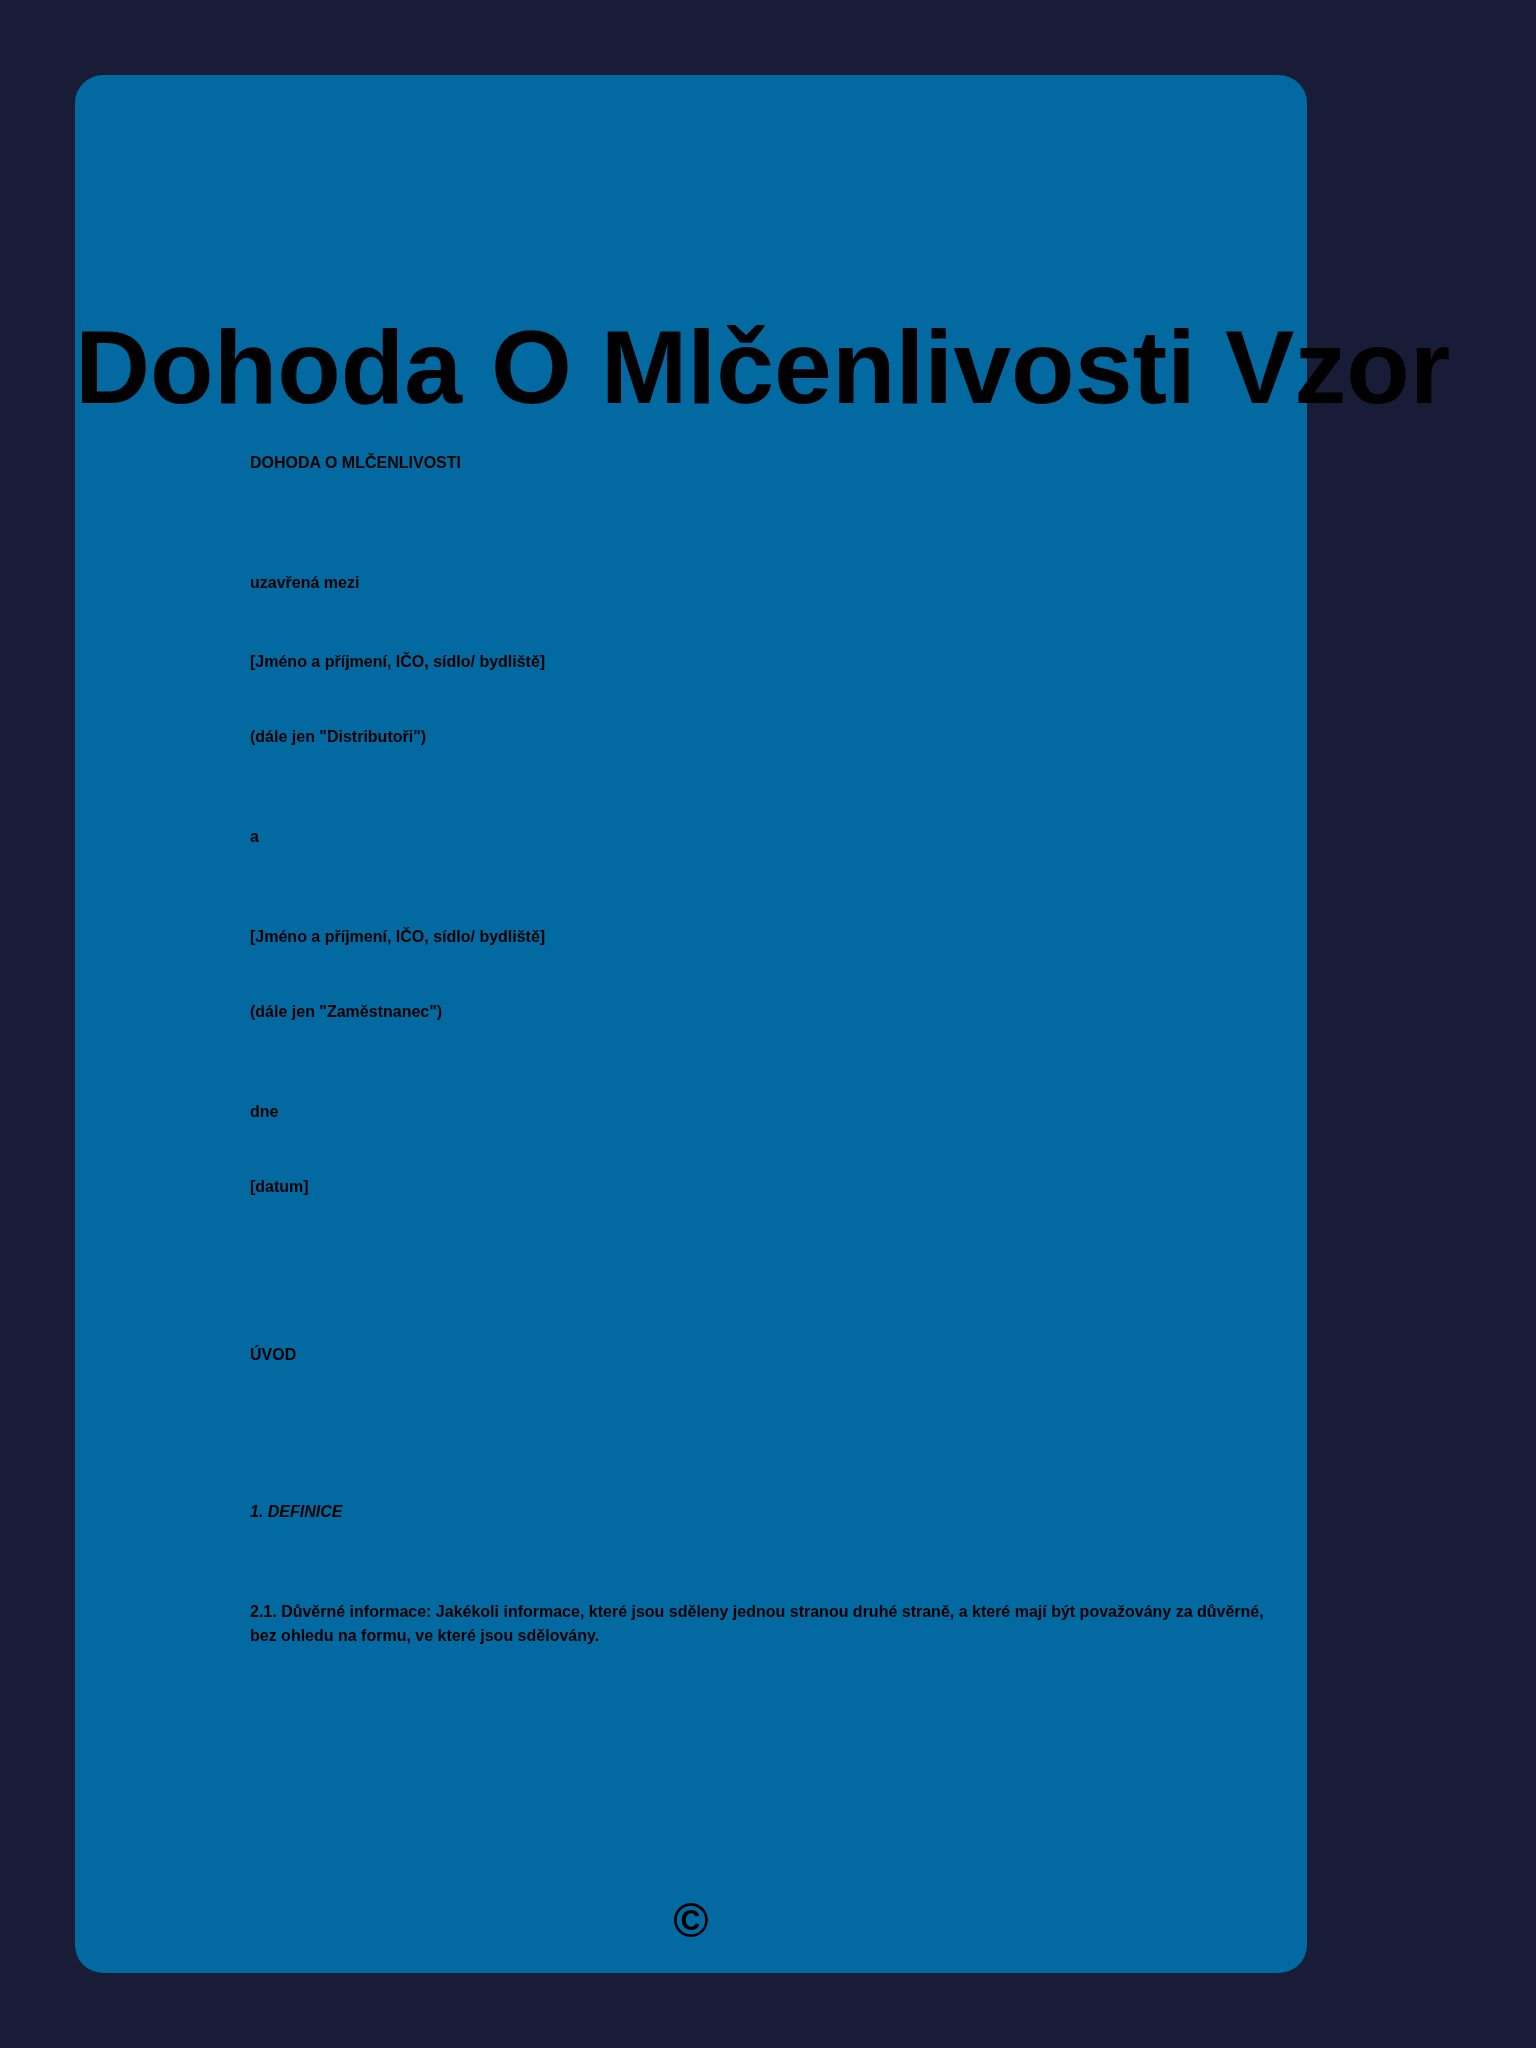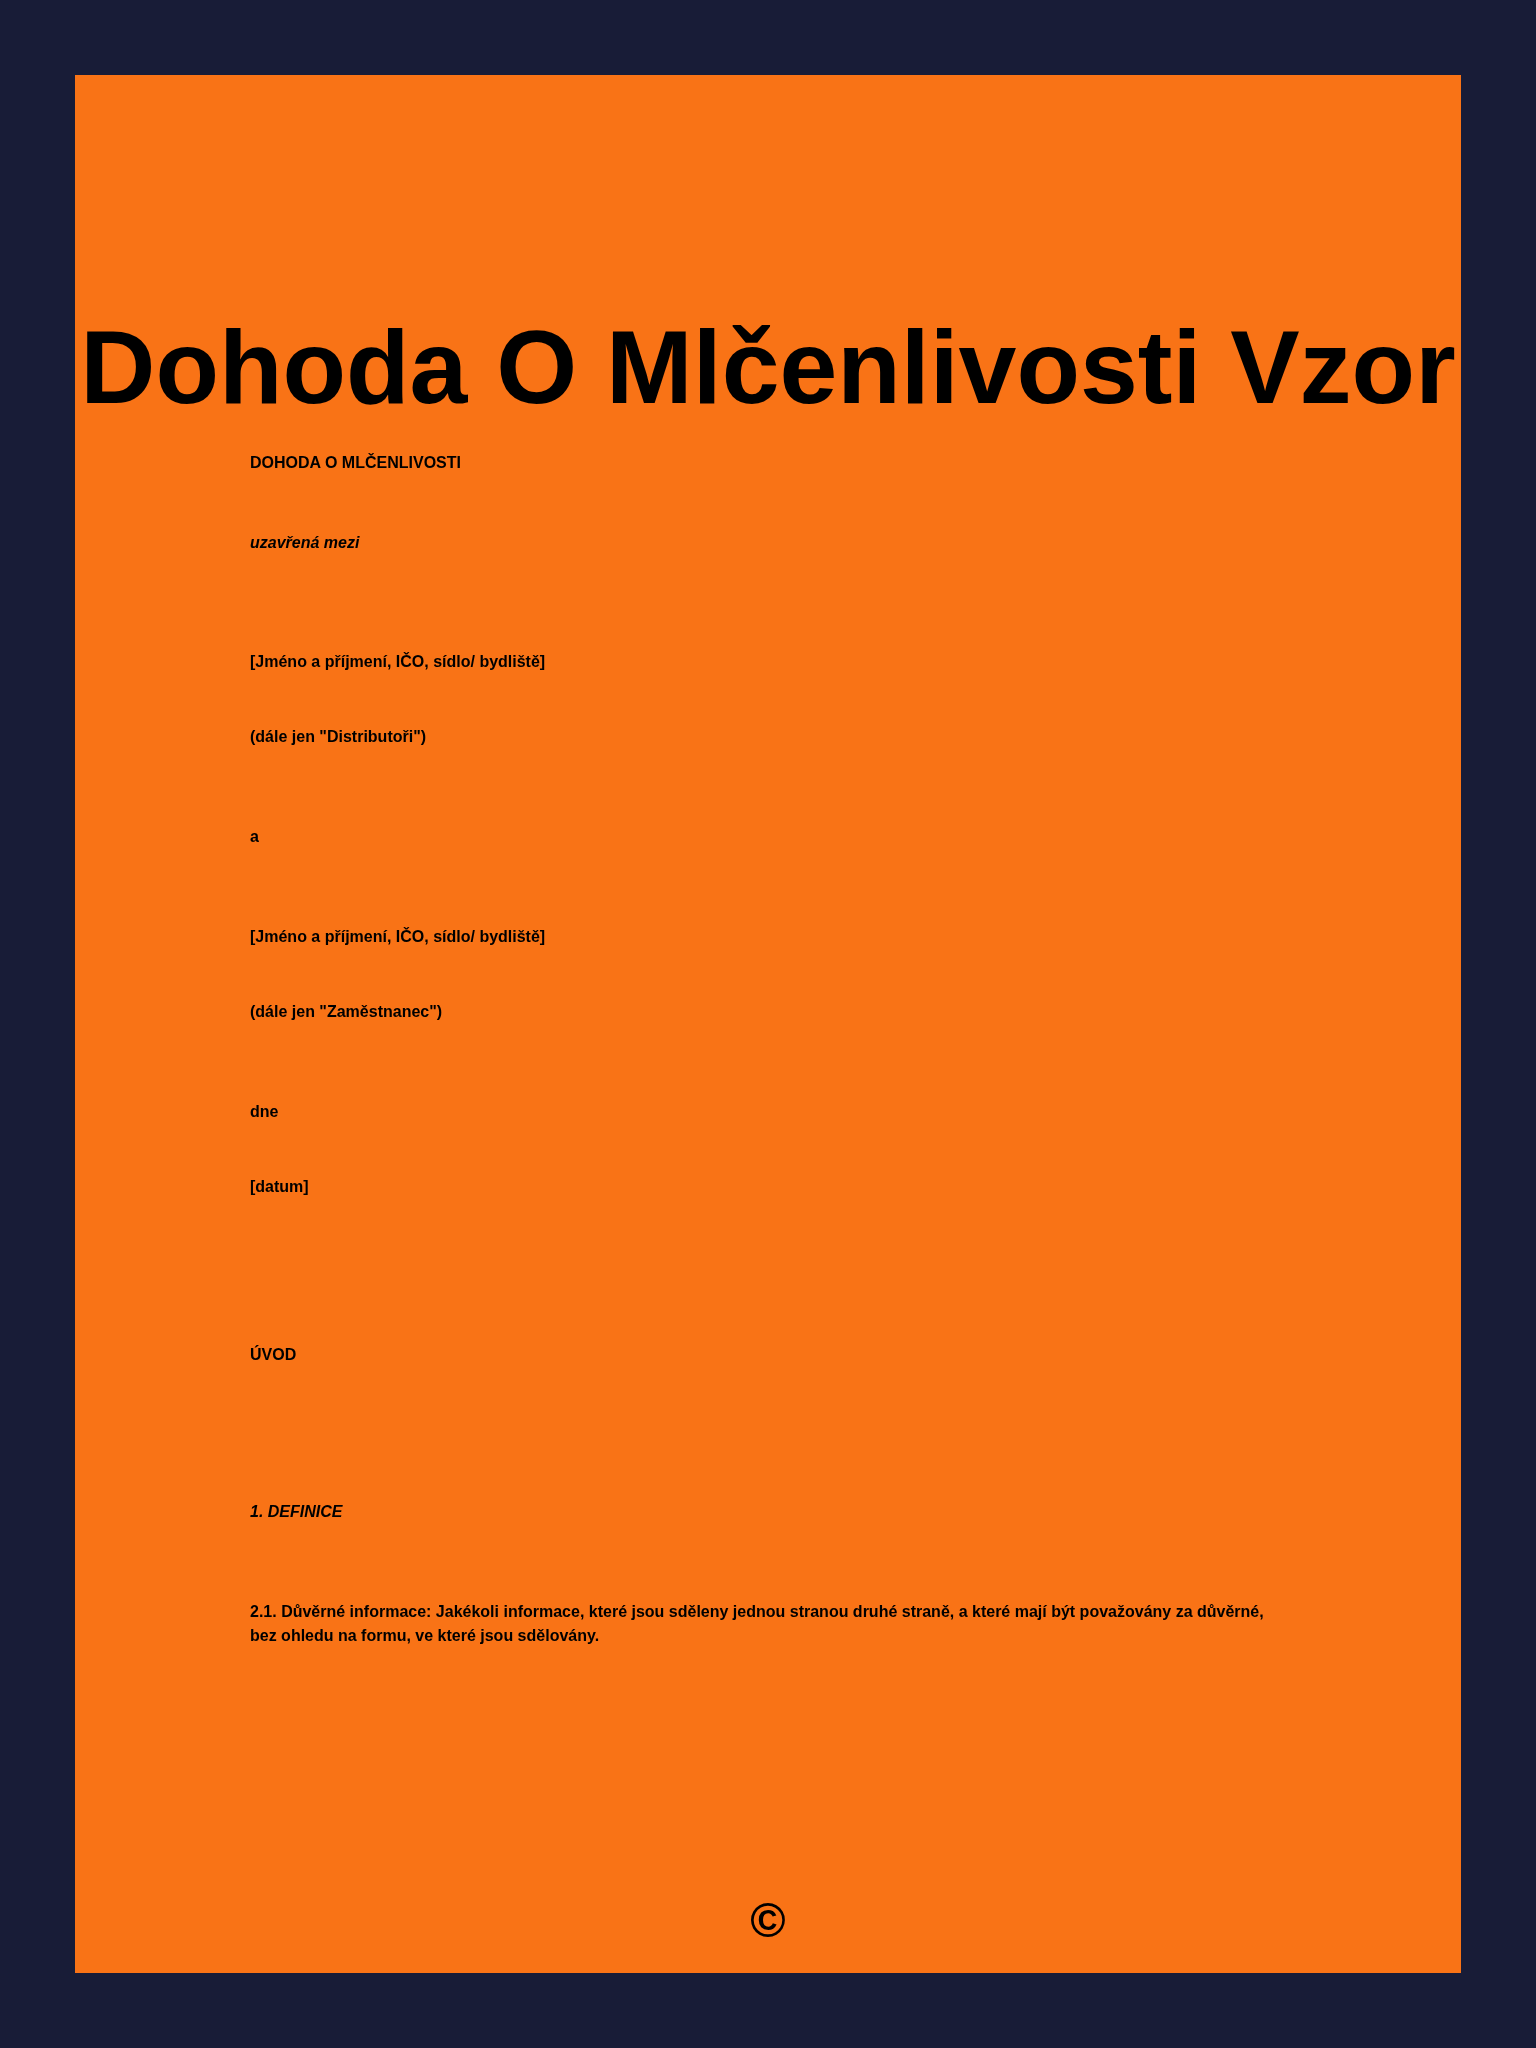--- a/index.html
+++ b/index.html
@@ -11,23 +11,24 @@
       height: 2048px;
       background: #181c37;
       position: relative;
       overflow: hidden;
       font-family: "Liberation Sans", sans-serif;
     }
     .page {
       position: absolute;
       left: 75px;
       top: 75px;
-      width: 1386px;
+      width: 1232px;
       height: 1898px;
-      background: #f97316;
+      background: #0369a1;
+      border-radius: 28px;
     }
     .title {
       position: absolute;
       left: 0;
       top: 240px;
       width: 100%;
       text-align: center;
       font-size: 104px;
       font-weight: bold;
       color: #000;
@@ -58,21 +59,21 @@
       line-height: 1;
     }
   </style>
 </head>
 <body>
 
 <div class="page">
   <h1 class="title">Dohoda O Mlčenlivosti Vzor</h1>
 
   <p class="line" style="top:376px;">DOHODA O MLČENLIVOSTI</p>
-  <p class="line" style="top:456px;font-style:italic;">uzavřená mezi</p>
+  <p class="line" style="top:496px;">uzavřená mezi</p>
   <p class="line" style="top:575px;">[Jméno a příjmení, IČO, sídlo/ bydliště]</p>
   <p class="line" style="top:650px;">(dále jen "Distributoři")</p>
   <p class="line" style="top:750px;">a</p>
   <p class="line" style="top:850px;">[Jméno a příjmení, IČO, sídlo/ bydliště]</p>
   <p class="line" style="top:925px;">(dále jen "Zaměstnanec")</p>
   <p class="line" style="top:1025px;">dne</p>
   <p class="line" style="top:1100px;">[datum]</p>
   <p class="line" style="top:1268px;">ÚVOD</p>
   <p class="line" style="top:1425px;font-style:italic;">1. DEFINICE</p>
   <p class="line" style="top:1525px;">2.1. Důvěrné informace: Jakékoli informace, které jsou sděleny jednou stranou druhé straně, a které mají být považovány za důvěrné, bez ohledu na formu, ve které jsou sdělovány.</p>

